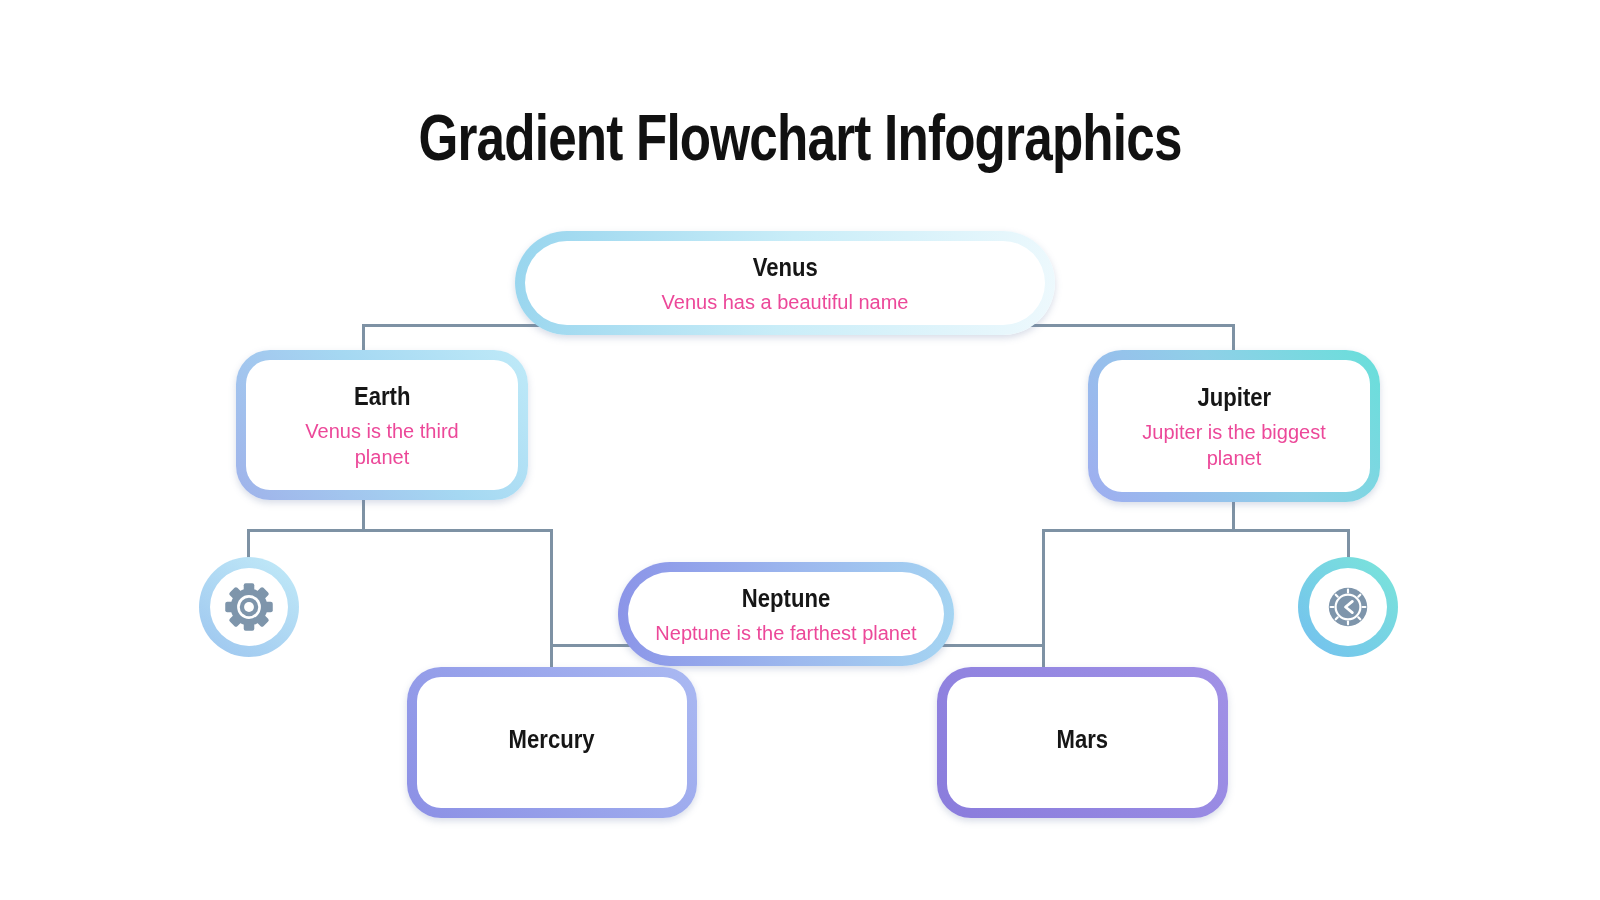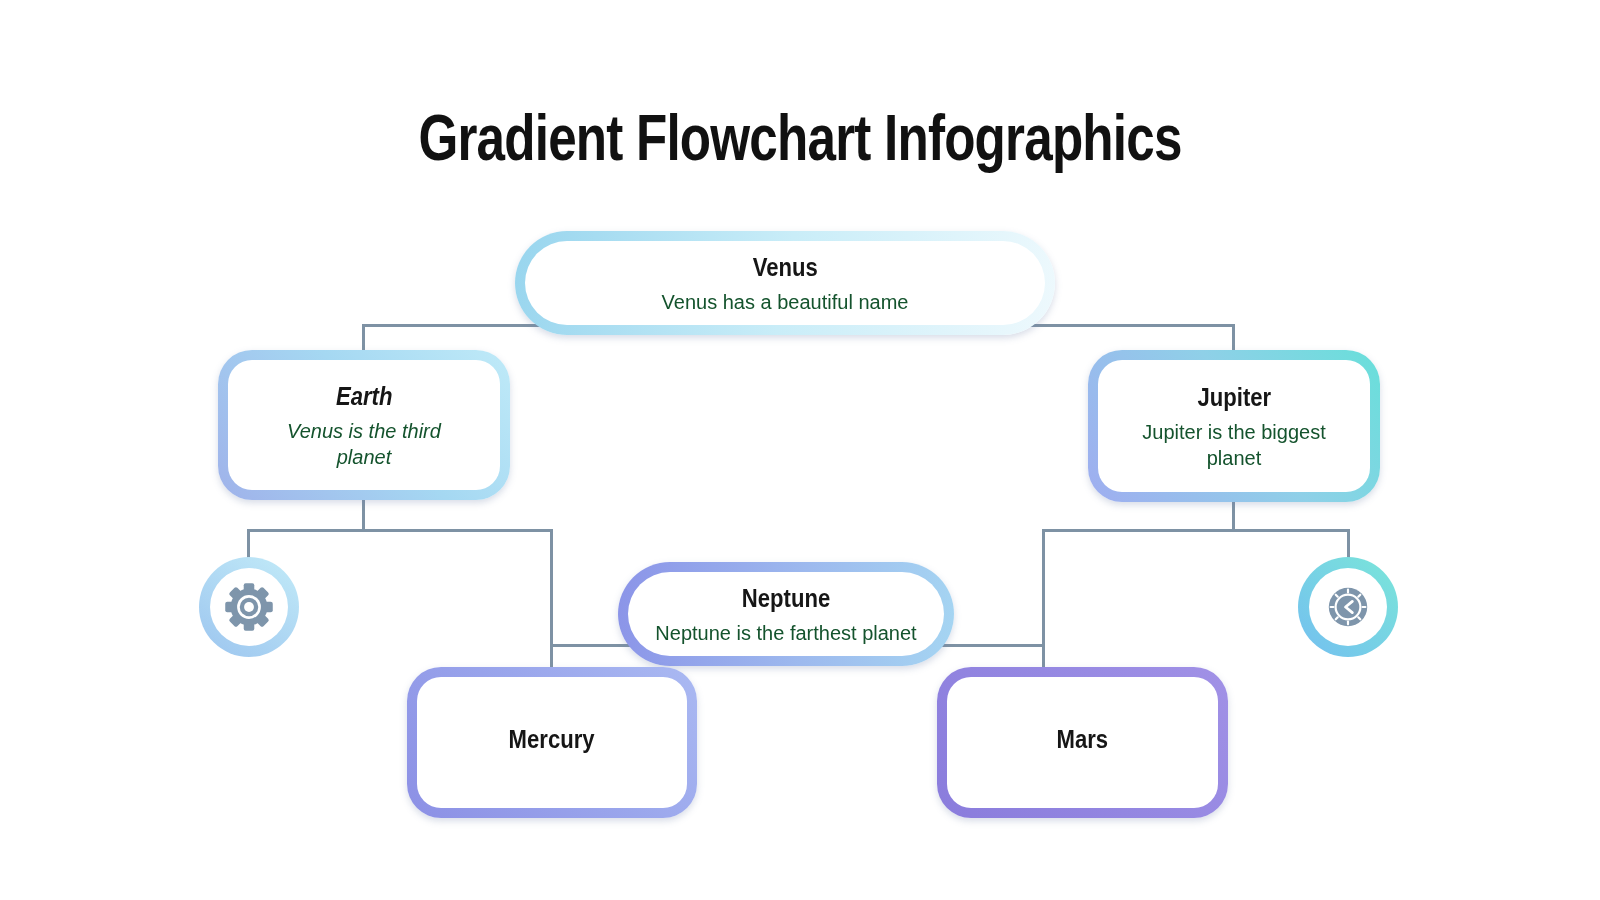--- a/index.html
+++ b/index.html
@@ -24,27 +24,27 @@
     display:flex;flex-direction:column;align-items:center;justify-content:center;
     text-align:center;box-sizing:border-box;
   }
   .pill{border-radius:52px;margin-top:48px;}
   .pill .inner{border-radius:42px;}
   .node-title{
     display:block;font-size:26px;font-weight:700;color:#161616;
     transform:scaleX(0.85);transform-origin:50% 50%;white-space:nowrap;
     margin-bottom:7px;line-height:30px;
   }
-  .node-desc{font-size:20px;color:#14532d;line-height:26px;max-width:185px;}
+  .node-desc{font-size:20px;color:#ec4899;line-height:26px;max-width:185px;}
   .pill .node-desc{max-width:none;white-space:nowrap;}
 
   #node-venus  {left:515px;top:183px;width:540px;height:104px;
     background:linear-gradient(100deg,#98d5ee 0%,#c9edf8 50%,#eef9fd 100%);}
-  #node-earth  {left:218px;top:350px;width:292px;height:150px;
-    background:linear-gradient(50deg,#9fb2ea 0%,#a5d8f2 55%,#bfeaf8 100%);font-style:italic;}
+  #node-earth  {left:236px;top:350px;width:292px;height:150px;
+    background:linear-gradient(50deg,#9fb2ea 0%,#a5d8f2 55%,#bfeaf8 100%);}
   #node-jupiter{left:1088px;top:350px;width:292px;height:152px;
     background:linear-gradient(55deg,#9fadf0 0%,#8fd0e8 55%,#68dfda 100%);}
   #node-neptune{left:618px;top:514px;width:336px;height:104px;
     background:linear-gradient(95deg,#8b94e8 0%,#9db9ee 55%,#a5d5f2 100%);}
   #node-mercury{left:407px;top:667px;width:290px;height:151px;
     background:linear-gradient(50deg,#8c90e5 0%,#9aa6ec 55%,#aab9f2 100%);}
   #node-mars   {left:897px;top:667px;width:291px;height:151px;
     background:linear-gradient(50deg,#8a7cdc 0%,#9588e2 55%,#a191e6 100%);margin-left:40px;}
 
   

